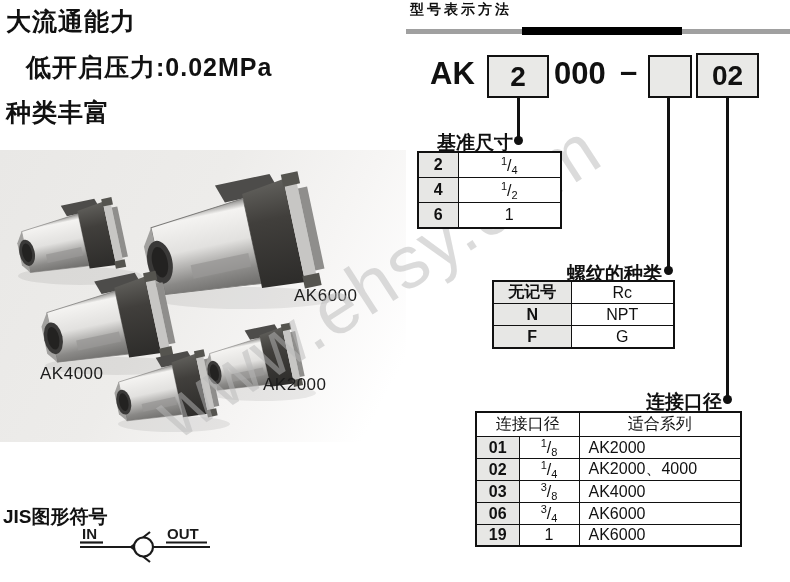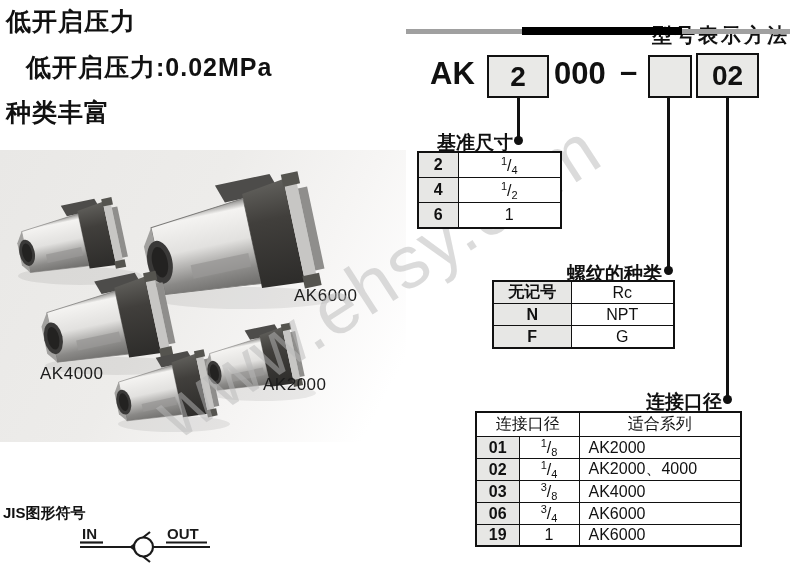--- a/index.html
+++ b/index.html
@@ -22,22 +22,22 @@
   }
   .photo-label{position:absolute;font-size:17px;font-weight:500;color:#1c1c1c;letter-spacing:0.5px;}
   
   #watermark{
     left:78px;top:238px;width:600px;text-align:center;
     transform:rotate(-33deg);
     font-size:74px;font-weight:500;color:#b9b9b9;opacity:0.5;
     letter-spacing:2px;z-index:4;pointer-events:none;white-space:nowrap;
   }
   
-  #model-title{left:410px;top:1px;width:380px;text-align:right;
-    font-size:20px;font-weight:700;letter-spacing:3px;margin-top:21px;}
+  #model-title{left:410px;top:1px;width:380px;text-align:left;
+    font-size:14px;font-weight:700;letter-spacing:3px;}
   #rule-gray{left:406px;top:29px;width:384px;height:5px;background:#a0a0a0;}
   #rule-black{left:522px;top:27px;width:160px;height:8px;background:#000;}
   
   .model-text{font-size:31px;font-weight:700;white-space:nowrap;}
   #mn-prefix{left:430px;top:56px;}
   #mn-body{left:554px;top:56px;}
   #mn-dash{left:620px;top:54px;}
   .mn-box{
     background:#e9e9e7;border:2px solid #111;box-sizing:border-box;
     display:flex;align-items:center;justify-content:center;
@@ -68,27 +68,27 @@
   sup{font-size:11px;vertical-align:6px;}
   sub{font-size:11px;vertical-align:-3px;}
   #table-size{left:417px;top:151px;width:143px;}
   #table-size td{height:24px;}
   #table-thread{left:492px;top:280px;width:181px;}
   #table-thread td{height:21px;}
   #table-port{left:475px;top:411px;width:265px;}
   #table-port td{height:20px;}
   #table-port td.hdr{height:23px;font-weight:500;}
   
-  #jis-label{left:3px;top:504px;font-size:15px;font-weight:600;}
+  #jis-label{left:3px;top:504px;font-size:19px;font-weight:600;}
   #jis-svg{left:58px;top:524px;}
 </style>
 </head>
 <body>
 
-<div class="abs feature" id="feat1">低开启压力</div>
+<div class="abs feature" id="feat1">大流通能力</div>
 <div class="abs feature" id="feat2">低开启压力:0.02MPa</div>
 <div class="abs feature" id="feat3">种类丰富</div>
 
 <div class="abs" id="photo">
   <svg width="406" height="292" viewBox="0 0 406 292">
     <defs>
       <linearGradient id="bodyGrad" x1="0" y1="0" x2="0" y2="1">
         <stop offset="0" stop-color="#8e8d8b"></stop>
         <stop offset="0.10" stop-color="#f4f3f1"></stop>
         <stop offset="0.45" stop-color="#e2e1df"></stop>

